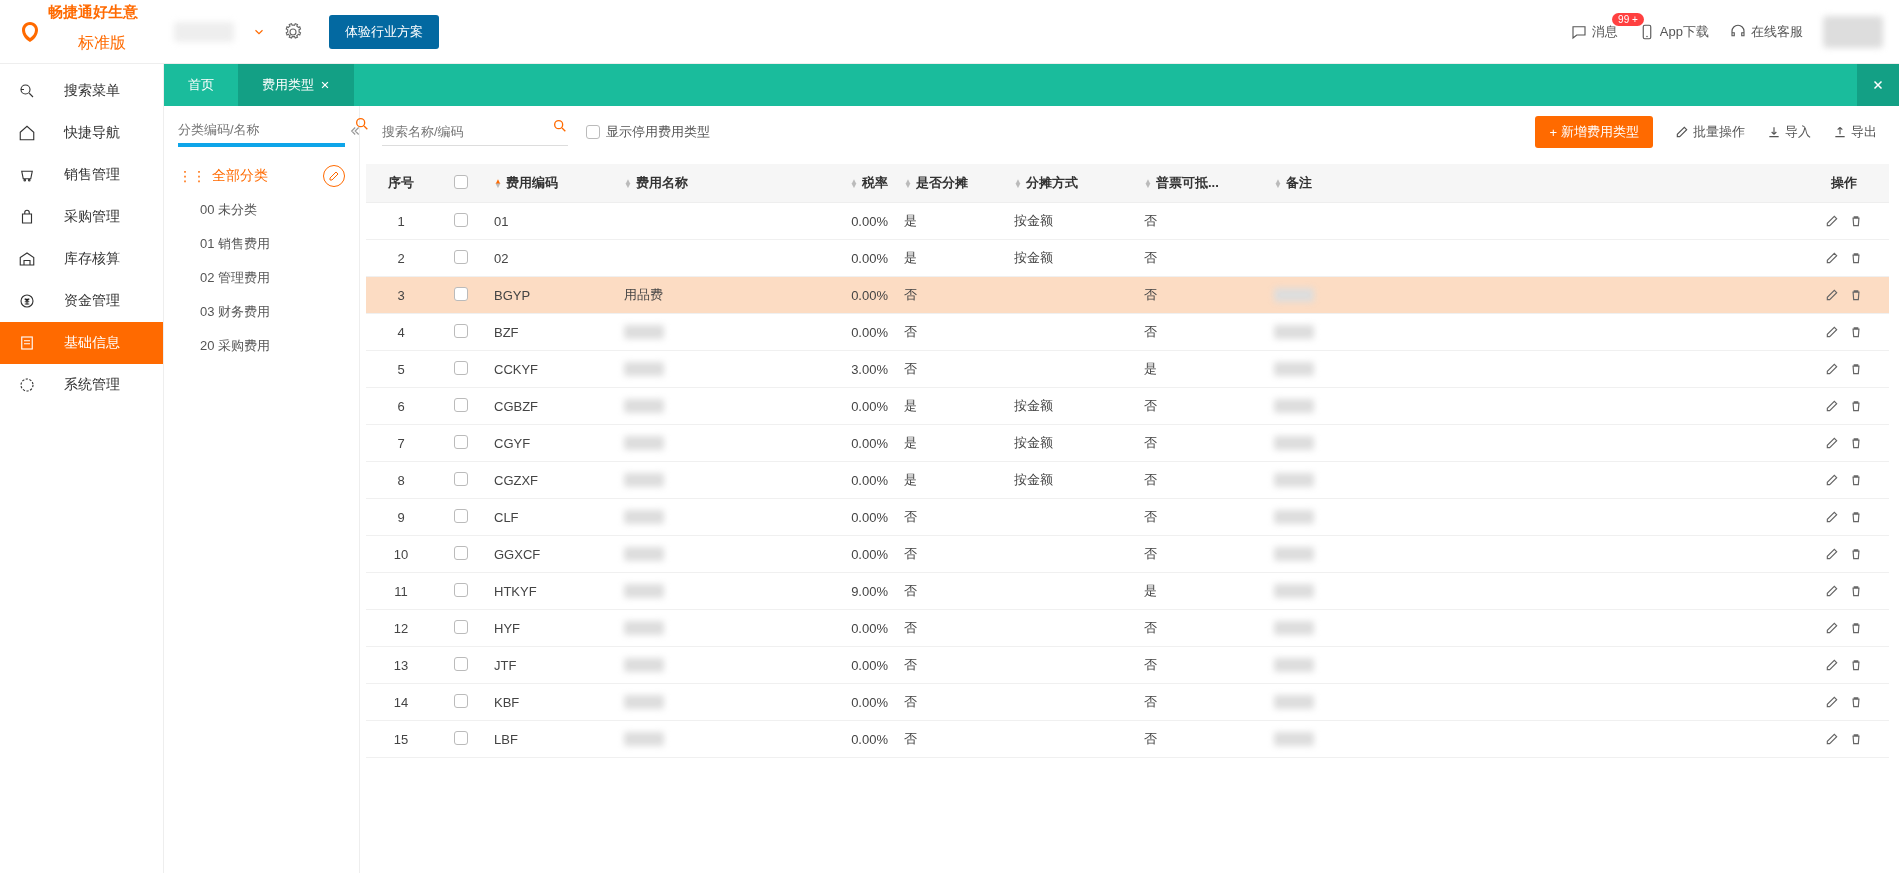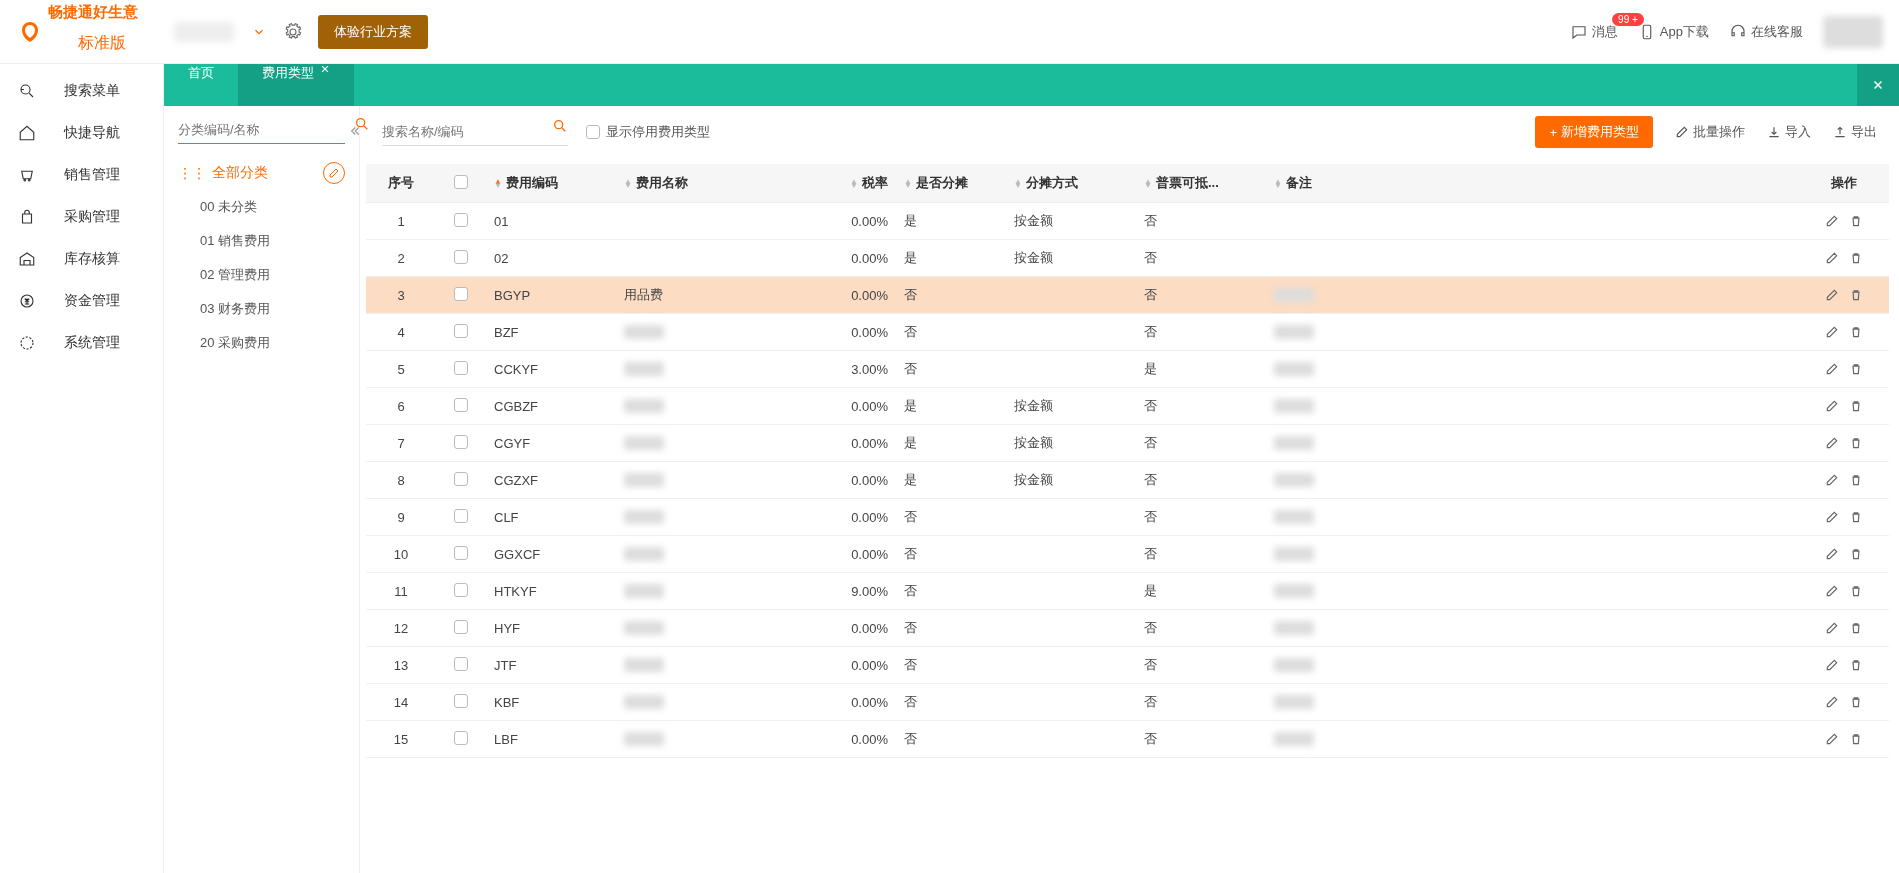--- a/index.html
+++ b/index.html
@@ -10,43 +10,43 @@
 .top-header { display: flex; align-items: center; height: 64px; border-bottom: 1px solid #eee; padding: 0 16px 0 0; }
 .logo-area { display: flex; align-items: center; width: 164px; padding-left: 18px; }
 .logo-icon { width: 24px; height: 24px; }
 .logo-text { color: #ff6a00; font-weight: 600; font-size: 15px; margin-left: 6px; }
 .logo-sub { color: #ff6a00; font-size: 16px; margin-left: 3px; align-self: flex-end; margin-bottom: 6px; margin-left: -60px; margin-top: 30px; }
 .logo-col { display: flex; flex-direction: row; text-align: right; }
 .org-select { display: flex; align-items: center; margin-left: 10px; }
 .org-block { background: #eee; width: 60px; height: 20px; border-radius: 3px; filter: blur(3px); }
 .chevron-down { margin: 0 18px; color: #ff6a00; }
 .gear { color: #666; margin-right: 16px; }
-.btn-orange { background: #a16207; color: #fff; border: none; padding: 8px 16px; border-radius: 3px; cursor: pointer; font-size: 13px; }
+.btn-orange { background: #0369a1; color: #fff; border: none; padding: 8px 16px; border-radius: 3px; cursor: pointer; font-size: 13px; margin-left: 11px; }
 .header-right { margin-left: auto; display: flex; align-items: center; gap: 20px; }
 .hr-item { display: flex; align-items: center; gap: 4px; color: #555; cursor: pointer; position: relative; }
 .badge99 { position: absolute; top: -10px; right: -26px; background: #ff4040; color: #fff; font-size: 10px; padding: 1px 6px; border-radius: 8px; }
 .avatar { width: 60px; height: 32px; background: #ddd; border-radius: 4px; filter: blur(3px); }
 
 
 .main-row { display: flex; flex: 1; min-height: 0; }
 .sidebar { width: 164px; border-right: 1px solid #eee; padding-top: 6px; }
 .sb-item { display: flex; padding: 12px 18px; cursor: pointer; color: #333; gap: 28px; font-size: 14px; }
 .sb-item.active { background: #ff6a00; color: #fff; }
 .sb-item .sb-ico { width: 18px; height: 18px; display: flex; align-items: center; justify-content: center; }
 
 
 .content { flex: 1; display: flex; flex-direction: column; min-width: 0; }
 .tabbar { background: #1abc9c; color: #fff; height: 42px; display: flex; align-items: stretch; position: relative; }
-.tab { padding: 0 24px; display: flex; align-items: flex-start; cursor: pointer; gap: 6px; }
+.tab { padding: 0 24px; display: flex; align-items: center; cursor: pointer; gap: 6px; }
 .tab.active { background: #13a085; }
 .tab-close-bar { position: absolute; right: 0; top: 0; bottom: 0; width: 42px; background: #13a085; display:flex;align-items:center;justify-content:center;cursor:pointer;}
 
 .content-body { flex: 1; display: flex; min-height: 0; }
 .tree-panel { width: 196px; border-right: 1px solid #eee; padding: 10px 0; position: relative; }
-.tree-search { display: flex; align-items: flex-start; margin: 0 14px 12px; border-bottom: 1px solid #0ea5e9; }
+.tree-search { display: flex; align-items: flex-start; margin: 0 14px 12px; border-bottom: 4px solid #0ea5e9; }
 .tree-search input { border: none; outline: none; flex: 1; padding: 6px 0; font-size: 13px; }
 .tree-search .srch { color: #ff6a00; }
 .tree-root { display: flex; align-items: center; color: #ff6a00; padding: 6px 14px; font-size: 14px; justify-content: space-between; }
 .tree-root-left { display: flex; align-items: center; gap: 6px; }
 .tree-edit { width: 22px; height: 22px; border: 1px solid #ff6a00; border-radius: 50%; display: flex; align-items: center; justify-content: center; color: #ff6a00; }
 .tree-child { padding: 8px 14px 8px 36px; color: #555; cursor: pointer; font-size: 13px; }
 .collapse-handle { position: absolute; right: -2px; top: 18px; color: #999; cursor: pointer; }
 
 .table-panel { flex: 1; display: flex; flex-direction: column; min-width: 0; }
 .toolbar { display: flex; align-items: center; padding: 10px 22px 16px; gap: 18px; }
@@ -172,20 +172,29 @@
         </div>
       <div class="sb-item">
           <span class="sb-ico">
             <svg width="18" height="18" viewBox="0 0 24 24">
               <circle cx="12" cy="12" r="8" fill="none" stroke="#333" stroke-width="1.5"></circle>
               <path stroke="#333" stroke-width="1.5" d="M9 9l3 3 3-3M12 12v5M9 13h6M9 16h6"></path>
             </svg>
           </span>
           <span>资金管理</span>
         </div>
+      <div class="sb-item active">
+          <span class="sb-ico">
+            <svg width="18" height="18" viewBox="0 0 24 24">
+              <rect x="5" y="4" width="14" height="16" fill="none" stroke="#fff" stroke-width="1.5"></rect>
+              <path stroke="#fff" stroke-width="1.5" d="M8 9h8M8 13h8"></path>
+            </svg>
+          </span>
+          <span>基础信息</span>
+        </div>
       <div class="sb-item">
           <span class="sb-ico">
             <svg width="18" height="18" viewBox="0 0 24 24">
               <circle cx="12" cy="12" r="8" fill="none" stroke="#333" stroke-width="1.5" stroke-dasharray="3 2"></circle>
             </svg>
           </span>
           <span>系统管理</span>
         </div>
     </div>
 

